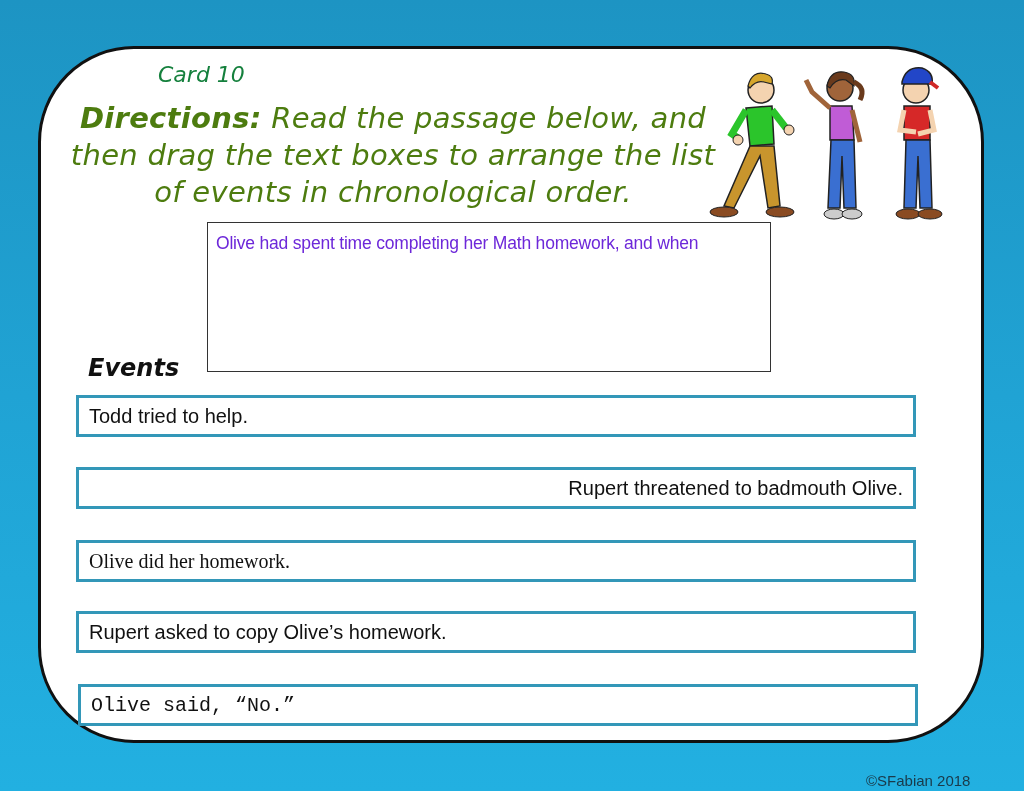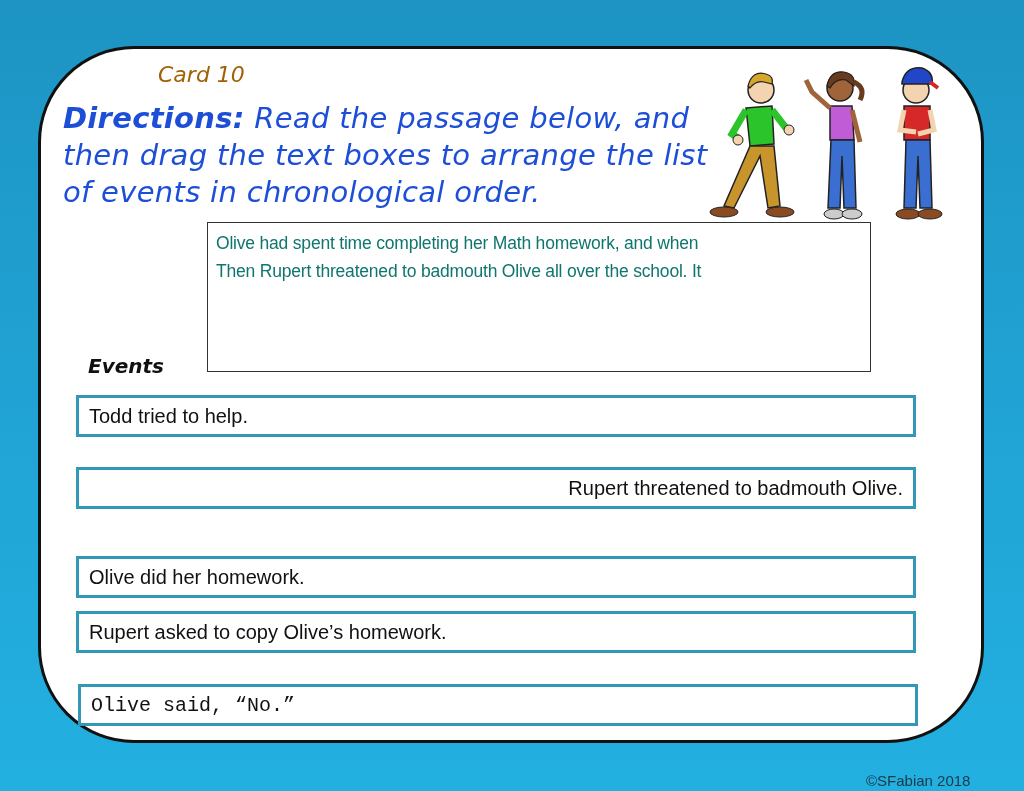--- a/index.html
+++ b/index.html
@@ -9,40 +9,40 @@
     font-family: "DejaVu Sans", sans-serif;
   }
   .card {
     position:absolute; left:38px; top:46px; width:946px; height:697px;
     background:#fff; border:3px solid #111; border-radius:96px;
     box-sizing:border-box;
   }
   .card-title {
     position:absolute; left:158px; top:62px;
     font-family: "DejaVu Sans", sans-serif; font-style:oblique;
-    font-size:22px; color:#a16207;
+    font-size:22px; color:#15803d;
   }
   .directions {
     position:absolute; left:63px; top:100px; width:660px;
     font-family: "DejaVu Sans", sans-serif; font-style:oblique;
-    font-size:29px; line-height:37px; color:#1d4ed8; letter-spacing:0.3px;
+    font-size:29px; line-height:37px; color:#4d7c0f; letter-spacing:0.3px;text-align:center;
   }
   .directions .label { font-weight:bold; }
   .characters { position:absolute; left:694px; top:60px; width:258px; height:162px; }
   .passage {
-    position:absolute; left:207px; top:222px; width:664px; height:150px;
+    position:absolute; left:207px; top:222px; width:564px; height:150px;
     border:1.5px solid #333; box-sizing:border-box; background:#fff;
     padding:7px 8px; font-family:"Liberation Sans", sans-serif;
-    font-size:17.5px; line-height:27.5px; color:#0f766e; letter-spacing:-0.2px;
+    font-size:17.5px; line-height:27.5px; color:#6d28d9; letter-spacing:-0.2px;
   }
   .passage p { margin:0; white-space:nowrap; }
   .events-label {
     position:absolute; left:88px; top:354px;
     font-family:"DejaVu Sans", sans-serif; font-style:oblique; font-weight:bold;
-    font-size:20px; color:#111;
+    font-size:24px; color:#111;
   }
   .event {
     position:absolute; left:76px; width:840px; height:42px;
     border:3px solid #3397b8; box-sizing:border-box; background:#fff;
     font-family:"Liberation Sans", sans-serif; font-size:20px; color:#111;
     padding:0 10px; display:flex; align-items:center; cursor:grab;
   }
   .copyright {
     position:absolute; left:866px; top:772px;
     font-family:"Liberation Sans", sans-serif; font-size:15px; color:#1a3a4a;
@@ -95,32 +95,31 @@
     <path d="M210 50 L206 70 L222 72" fill="none" stroke="#f4d3b0" stroke-width="5"></path>
     <path d="M236 50 L240 70 L224 74" fill="none" stroke="#f4d3b0" stroke-width="5"></path>
     <path d="M212 80 L210 148 L222 148 L224 96 L226 148 L238 148 L236 80 Z" fill="#3a6fd1" stroke="#222" stroke-width="1.5"></path>
     <ellipse cx="214" cy="154" rx="12" ry="5" fill="#8a4b22" stroke="#222"></ellipse>
     <ellipse cx="236" cy="154" rx="12" ry="5" fill="#8a4b22" stroke="#222"></ellipse>
   </g>
 </svg>
 
 <div class="passage">
   <p>Olive had spent time completing her Math homework, and when</p>
-  <p>Then Rupert threatened to badmouth Olive all over the school.  It</p>
 </div>
 
 <div class="events-label">Events</div>
 
 <div class="event" style="top:395px;">
   <span>Todd tried to help.</span>
 </div>
 <div class="event" style="top:467px;justify-content:flex-end;">
   <span>Rupert threatened to badmouth Olive.</span>
 </div>
-<div class="event" style="top:556px;">
+<div class="event" style="top:540px;font-family:Liberation Serif, serif;">
   <span>Olive did her homework.</span>
 </div>
 <div class="event" style="top:611px;">
   <span>Rupert asked to copy Olive’s homework.</span>
 </div>
 <div class="event" style="top:684px; left:78px;font-family:Liberation Mono, monospace;">
   <span>Olive said, “No.”</span>
 </div>
 
 <div class="copyright">©SFabian 2018</div>

